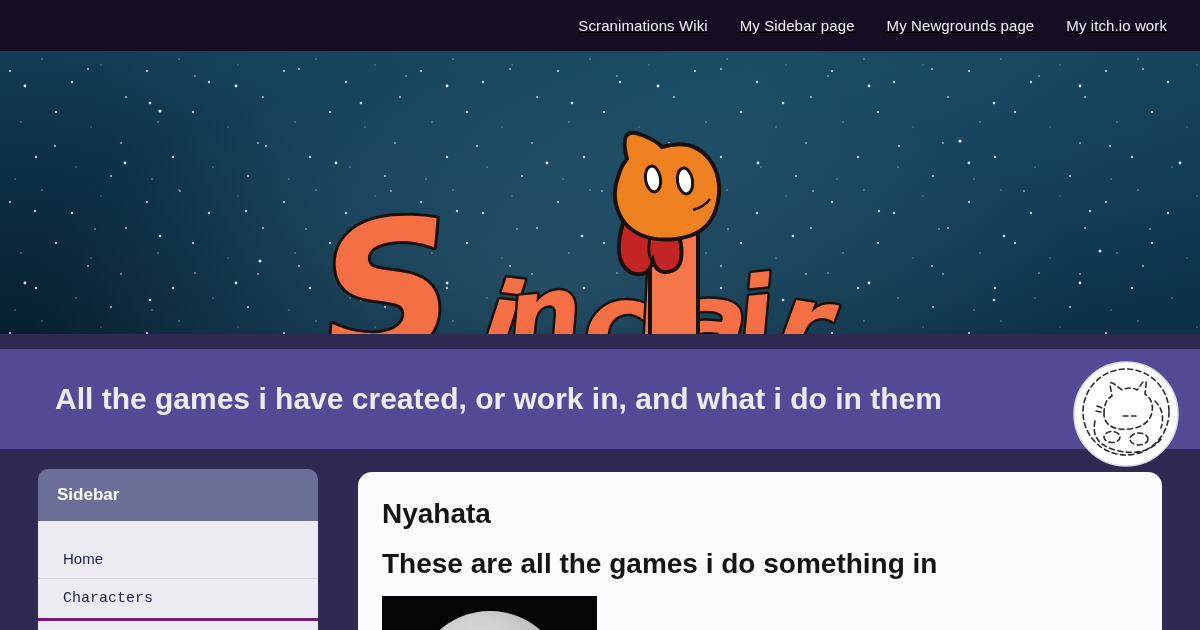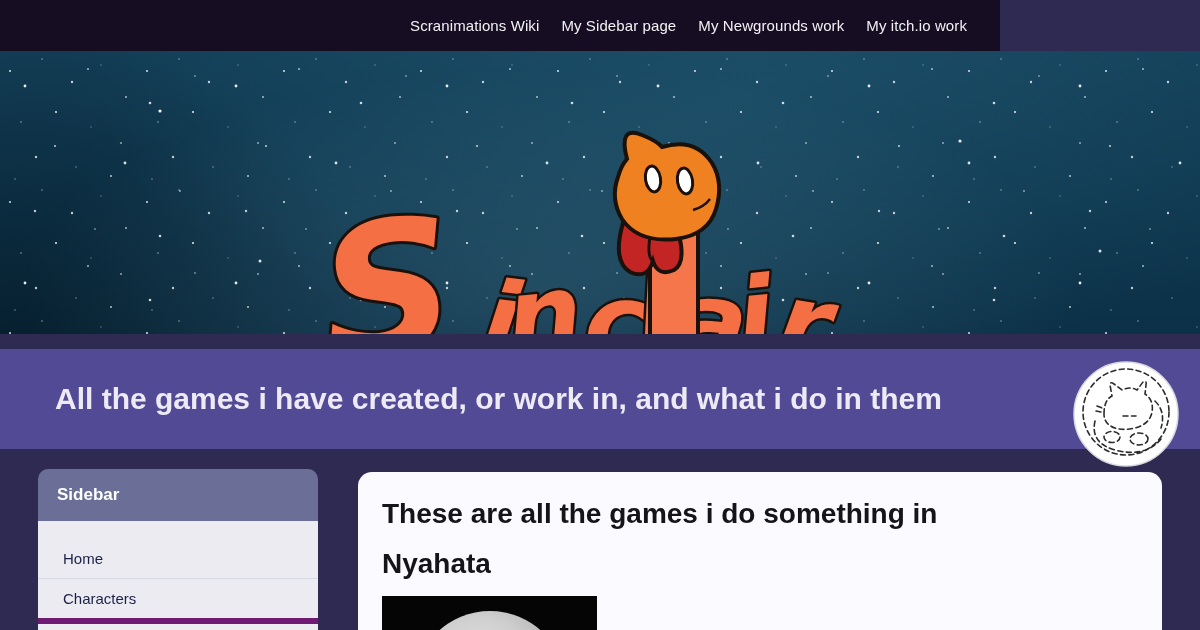--- a/index.html
+++ b/index.html
@@ -5,24 +5,24 @@
   * { margin: 0; padding: 0; box-sizing: border-box; }
   html,body { width: 1200px; height: 630px; overflow: hidden; }
   body {
     font-family: "Liberation Sans", "DejaVu Sans", sans-serif;
     background: #2f2a51;
   }
   .page { position: relative; width: 1200px; height: 630px; overflow: hidden; }
 
   
   .navbar {
-    position: absolute; top: 0; left: 0; width: 1000px; height: 51px;
+    position: absolute; top: 0; left: 0; width: 1200px; height: 51px;
     background: #170d23;
     display: flex; align-items: center; justify-content: flex-end;
-    gap: 22px; padding-right: 33px; z-index: 10;
+    gap: 32px; padding-right: 33px; z-index: 10; text-decoration: underline;
   }
   .navbar a {
     color: #f2f1f4; text-decoration: none; font-size: 15px;
     letter-spacing: .1px; cursor: pointer;
   }
 
   
   .hero {
     position: absolute; top: 51px; left: 0; width: 1200px; height: 283px;
     background:
@@ -61,21 +61,21 @@
   }
   .sidebar-header {
     background: #6b6e97; color: #ffffff; font-weight: bold; font-size: 17px;
     padding: 16px 19px;
   }
   .sidebar-body { background: #ecebf2; padding-top: 18px; min-height: 130px; }
   .sidebar-item {
     padding: 11px 10px 11px 25px; font-size: 15px; color: #1c2048;
     border-bottom: 1px solid #d8d8e2; cursor: pointer;
   }
-  .sidebar-item:last-child { border-bottom: 6px solid #701a75; }
+  .sidebar-item:last-child { border-bottom: 3px solid #701a75; font-family: Liberation Mono, monospace; }
 
   .card {
     position: absolute; left: 358px; top: 38px; width: 804px; height: 190px;
     background: #fbfafe; border-radius: 14px 14px 0 0;
     padding: 17px 28px 0 24px;
   }
   .card h1 { font-size: 28px; line-height: 50px; color: #151519; font-weight: bold; }
   .card h1 span { display: block; }
   .game-image {
     position: relative; margin-top: 7px; width: 215px; height: 120px;
@@ -88,21 +88,21 @@
   }
 </style>
 </head>
 <body>
 
 <div class="page">
 
   <nav class="navbar">
     <a>Scranimations Wiki</a>
     <a>My Sidebar page</a>
-    <a>My Newgrounds work</a>
+    <a>My Newgrounds page</a>
     <a>My itch.io work</a>
   </nav>
 
   <header class="hero">
     <svg class="stars" xmlns="http://www.w3.org/2000/svg">
       <defs>
         <pattern id="starsA" width="137" height="131" patternUnits="userSpaceOnUse">
           <circle cx="10" cy="20" r="1" fill="#fff" opacity=".85"></circle>
           <circle cx="42" cy="8" r=".8" fill="#cfe6ef" opacity=".6"></circle>
           <circle cx="72" cy="31" r="1.2" fill="#fff" opacity=".75"></circle>
@@ -184,22 +184,22 @@
     <aside class="sidebar">
       <div class="sidebar-header">Sidebar</div>
       <div class="sidebar-body">
         <div class="sidebar-item">Home</div>
         <div class="sidebar-item">Characters</div>
       </div>
     </aside>
 
     <main class="card">
       <h1>
+        <span>Nyahata</span>
         <span>These are all the games i do something in</span>
-        <span>Nyahata</span>
       </h1>
       <div class="game-image">
         <div class="moon"></div>
       </div>
     </main>
 
   </section>
 
 </div>
 

